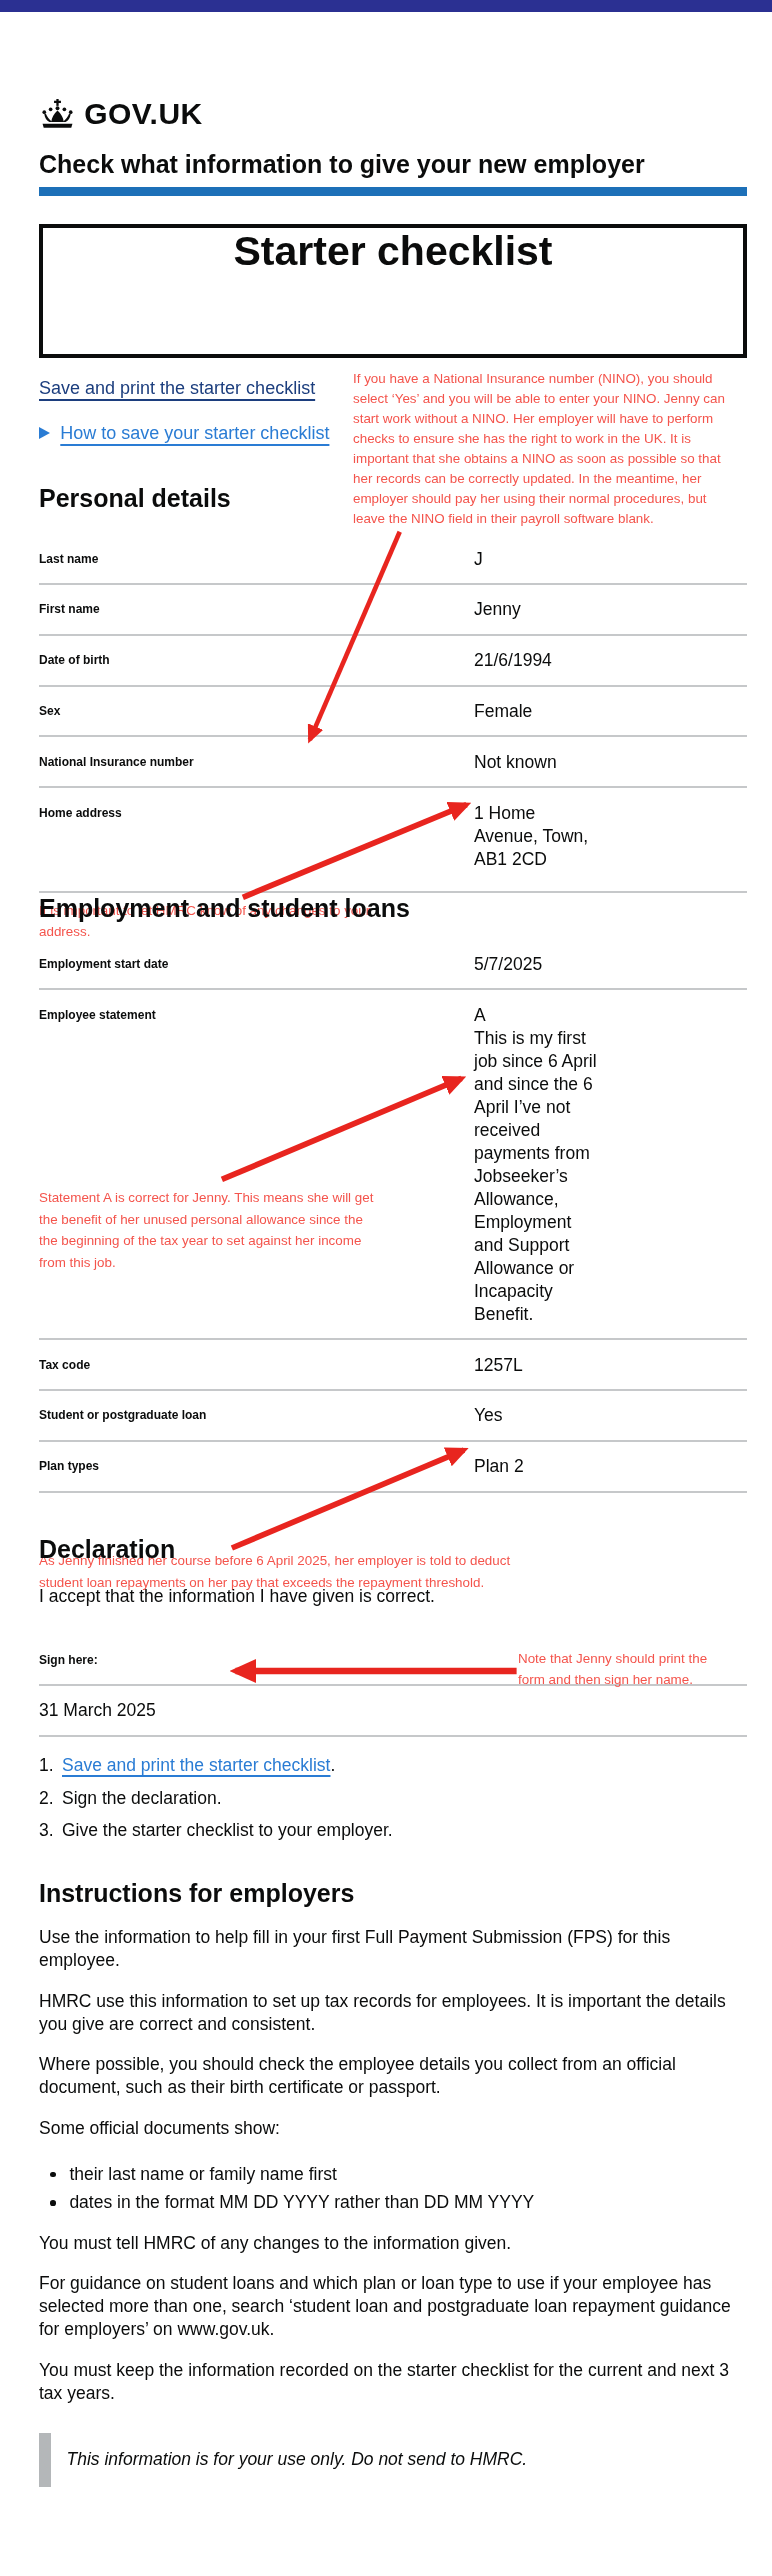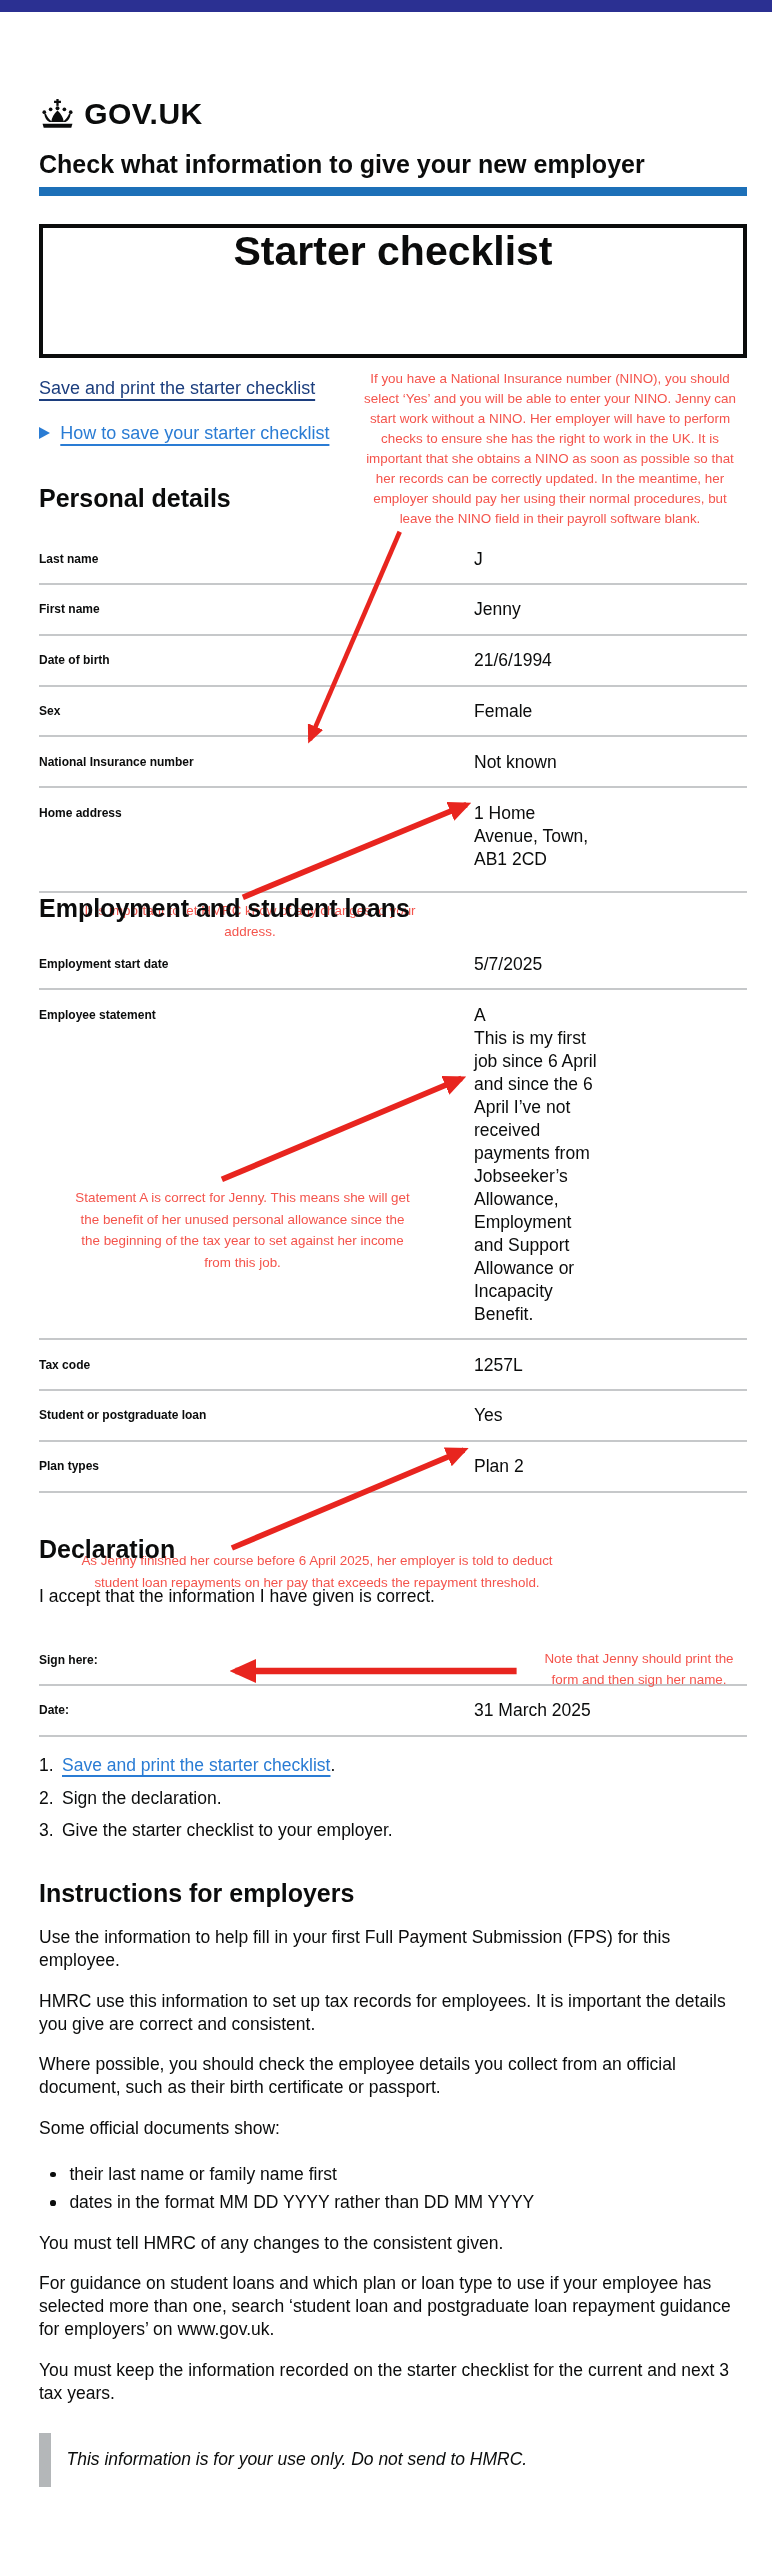--- a/index.html
+++ b/index.html
@@ -40,21 +40,21 @@
   .sec-declaration { padding-top:41px; }
 
   .rows { margin-top:20.6px; }
   .sec-employment .rows { margin-top:15.5px; }
   .row { display:flex; align-items:flex-start; padding:13.4px 0 12.4px 0; border-bottom:2.1px solid #c6c8ca; }
   .row .label { width:435px; flex:none; font-size:12px; line-height:23px; font-weight:bold; }
   .row .value { width:222px; font-size:17.5px; line-height:23px; white-space:pre-line; }
   .row.tall { padding-bottom:20.6px; }
 
   
-  .ann { position:absolute; color:#f4544c; font-size:13.4px; line-height:20px; text-align:center;
+  .ann { position:absolute; color:#f4544c; font-size:13.4px; line-height:20px; 
          white-space:pre-line; }
   .ann.lh42 { line-height:21.6px; }
   .arrow-svg { position:absolute; pointer-events:none; overflow:visible; }
 
   
   .accept-p { margin-top:20.6px; font-size:17.5px; line-height:23px; }
   .sign-rows { margin-top:27px; }
 
   
   .sec-whatnow h2 { margin-top:36px; }
@@ -248,21 +248,20 @@
     <section class="sec-declaration">
       <h2 class="sec-h">Declaration</h2>
       <p class="accept-p">I accept that the information I have given is correct.</p>
 
       <div class="rows sign-rows">
         <div class="row">
           <span class="label">Sign here:</span>
           <span class="value"></span>
         </div>
         <div class="row">
-          <span class="label">Date:</span>
           <span class="value">31 March 2025</span>
         </div>
       </div>
 
       <div class="ann lh42" style="top:155px; left:479px; width:242px;">Note that Jenny should print the
 form and then sign her name.</div>
 
       <svg class="arrow-svg" style="left:175px; top:155px;" width="319" height="46" viewBox="0 0 620 90">
         <defs>
             <marker id="ah5" markerWidth="4" markerHeight="3.6" refX="3.1" refY="1.8" orient="auto">
@@ -301,21 +300,21 @@
         <li>
           <span class="bullet-icon"></span>
           <span>their last name or family name first</span>
         </li>
         <li>
           <span class="bullet-icon"></span>
           <span>dates in the format MM DD YYYY rather than DD MM YYYY</span>
         </li>
       </ul>
 
-      <p>You must tell HMRC of any changes to the consistent given.</p>
+      <p>You must tell HMRC of any changes to the information given.</p>
       <p>For guidance on student loans and which plan or loan type to use if your employee has selected more than one, search ‘student loan and postgraduate loan repayment guidance for employers’ on www.gov.uk.</p>
       <p>You must keep the information recorded on the starter checklist for the current and next 3 tax years.</p>
 
       <div class="inset">
         <div class="inset-text">This information is for your use only. Do not send to HMRC.</div>
       </div>
     </section>
   </div>
 
 </div>

